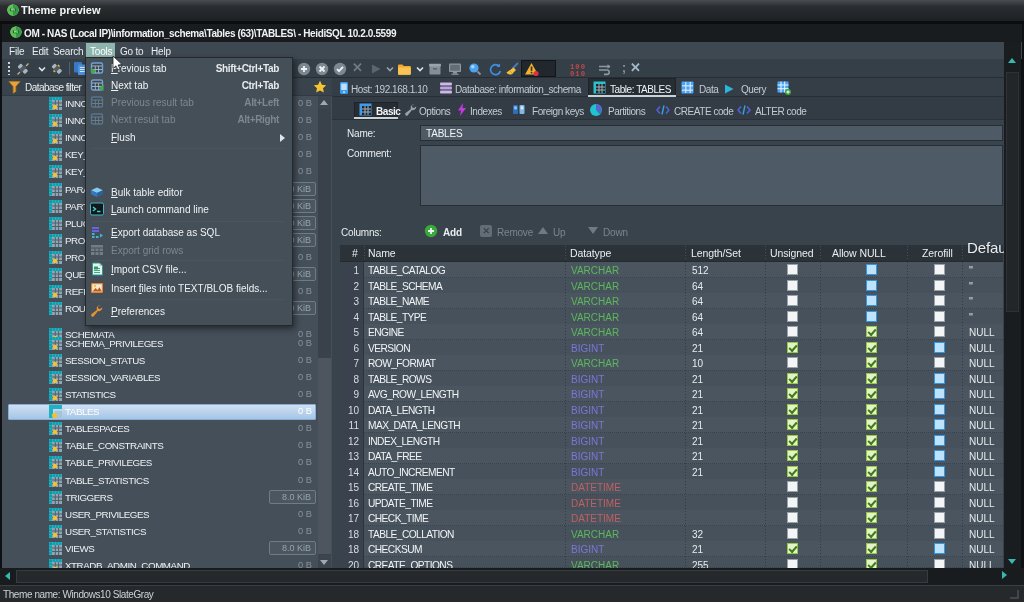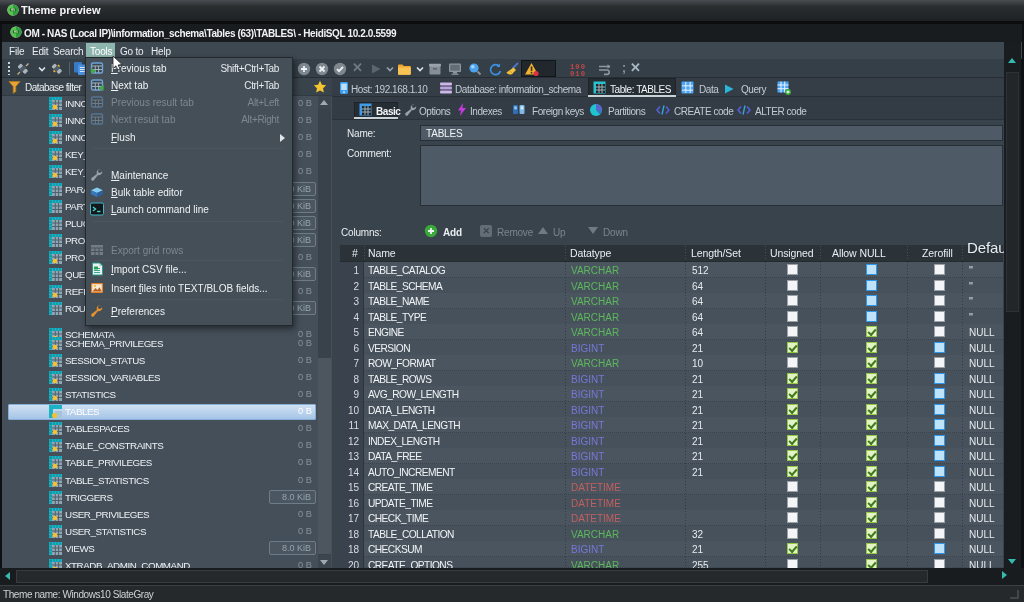--- a/index.html
+++ b/index.html
@@ -34,21 +34,21 @@
 .gname{position:absolute;left:28px;top:3px;font-size:10.2px;letter-spacing:-0.55px;color:#f0f4f6;white-space:pre;}
 .gtype{position:absolute;left:231px;top:3px;font-size:10px;white-space:pre;}
 .glen{position:absolute;left:352px;top:3px;font-size:10px;color:#e6ebee;}
 .gdef{position:absolute;left:629px;top:3px;font-size:10px;color:#e6ebee;white-space:pre;}
 .vgreen{color:#5cb85c;}.vblue{color:#7678d8;text-align:right;}.vred{color:#c06060;}
 
 .mitem{position:absolute;left:1px;width:205px;height:17px;}
 .mtxt{position:absolute;left:25px;top:4px;font-size:10px;letter-spacing:0px;color:#eef2f4;line-height:1;white-space:pre;}
 .mtxt.dis{color:#7e878e;}
 .msc.dis{color:#7e878e;}
-.msc{position:absolute;right:12px;top:4px;font-size:10px;letter-spacing:-0.35px;color:#e6ebee;line-height:1;}
+.msc{position:absolute;right:12px;top:4px;font-size:10px;letter-spacing:-0.35px;color:#e6ebee;line-height:1;font-weight:bold;}
 .msep{position:absolute;left:8px;width:190px;height:1px;background:#525c64;opacity:.55;}
 u{text-decoration:underline;text-underline-offset:1px;}
 
 .tab{position:absolute;font-size:10px;letter-spacing:-0.45px;color:#c2cbd2;white-space:pre;}
 .atab{position:absolute;background:#262d33;border:1px solid #1d2329;border-bottom:none;}
 .atabline{position:absolute;height:2px;background:#c9d3d6;}
 </style></head><body>
 <div id="stage">
 <div class="abs" style="left:0;top:0;width:1024px;height:21px;background:linear-gradient(#4a4e52,#2b2e31 30%,#1e2124)"></div>
 <svg class="abs" style="left:7px;top:4px" width="12" height="12" viewBox="0 0 14 14">
@@ -865,43 +865,45 @@
           </g>
         </svg>
 <div class="mtxt dis">Next result tab</div>
 <div class="msc dis">Alt+Right</div>
 </div>
 <div class="mitem" style="top:71.7px">
 <div class="mtxt"><u>F</u>lush</div>
 <div class="tl" style="right:6px;top:5px;border-top:4px solid transparent;border-bottom:4px solid transparent;border-left:5px solid #dfe5e9;position:absolute"></div>
 </div>
 <div class="msep" style="top:90.5px"></div>
-<div class="mitem" style="top:109.8px">
-<svg class="abs" style="left:4px;top:1px" width="14" height="14" viewBox="0 0 14 14">
-          <path d="M10.5 1.5a3.2 3.2 0 0 0-3.6 4.4L1.6 10a1.5 1.5 0 1 0 2.2 2.2l4.1-5.3a3.2 3.2 0 0 0 4.3-3.6l-2 1.6-1.9-.5-.5-1.9z" fill="#98a2aa"></path>
-        </svg>
-<div class="mtxt"><u>M</u>aintenance</div>
-</div>
 <div class="mitem" style="top:127.1px">
 <svg class="abs" style="left:4px;top:1px" width="14" height="14" viewBox="0 0 14 14">
           <path d="M7 2.5l6 2.8L7 8 1 5.3z" fill="#86ccf2"></path>
           <path d="M1 5.3L7 8v4L1 9.3z" fill="#3579bc"></path>
           <path d="M13 5.3L7 8v4l6-2.7z" fill="#2a62a0"></path>
         </svg>
 <div class="mtxt"><u>B</u>ulk table editor</div>
 </div>
 <div class="mitem" style="top:144.4px">
 <svg class="abs" style="left:4px;top:1px" width="14" height="14" viewBox="0 0 14 14">
           <rect x="0.5" y="1" width="13" height="12" rx="1.5" fill="#15181a" stroke="#3fb7c9"></rect>
           <path d="M3 5l2.5 2L3 9" stroke="#3fd4c9" stroke-width="1.4" fill="none"></path>
           <path d="M7 9.5h3.5" stroke="#3fd4c9" stroke-width="1.4"></path>
         </svg>
 <div class="mtxt"><u>L</u>aunch command line</div>
 </div>
 <div class="msep" style="top:164.2px"></div>
+<div class="mitem" style="top:167.3px">
+<svg class="abs" style="left:4px;top:1px" width="14" height="14" viewBox="0 0 14 14">
+          <path d="M2 3h7M2 6h7" stroke="#6a63e0" stroke-width="1.8"></path>
+          <path d="M2 9h4M2 12h7" stroke="#3fb7d9" stroke-width="1.8" stroke-dasharray="2.5 1.5"></path>
+          <path d="M10 8.5l3 2-3 2z" fill="#3fb7d9"></path>
+        </svg>
+<div class="mtxt"><u>E</u>xport database as SQL</div>
+</div>
 <div class="mitem" style="top:184.5px">
 <svg class="abs" style="left:4px;top:1px" width="14" height="14" viewBox="0 0 14 14">
           <rect x="1" y="2" width="12" height="10" fill="#727c84"></rect>
           <path d="M1 5h12M1 8.5h12M5 5v7M9 5v7" stroke="#4a535b" stroke-width="1"></path>
         </svg>
 <div class="mtxt dis">Export grid rows</div>
 </div>
 <div class="msep" style="top:202.8px"></div>
 <div class="mitem" style="top:204.3px">
 <svg class="abs" style="left:4px;top:1px" width="14" height="14" viewBox="0 0 14 14">

